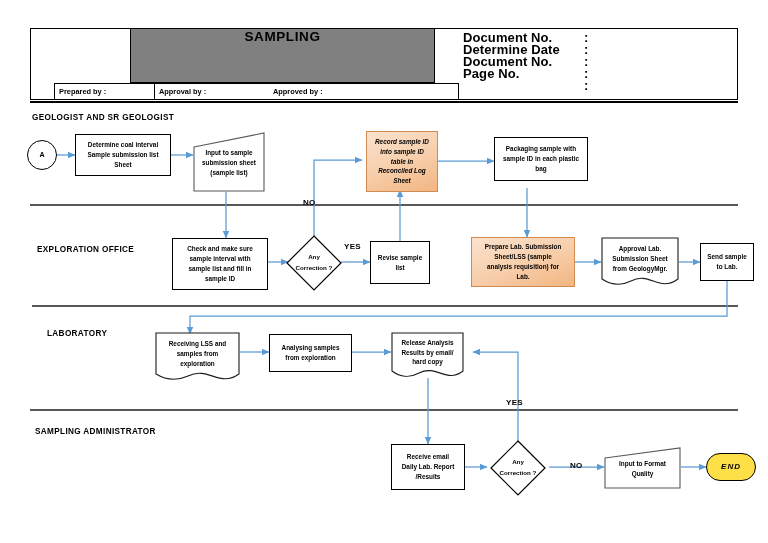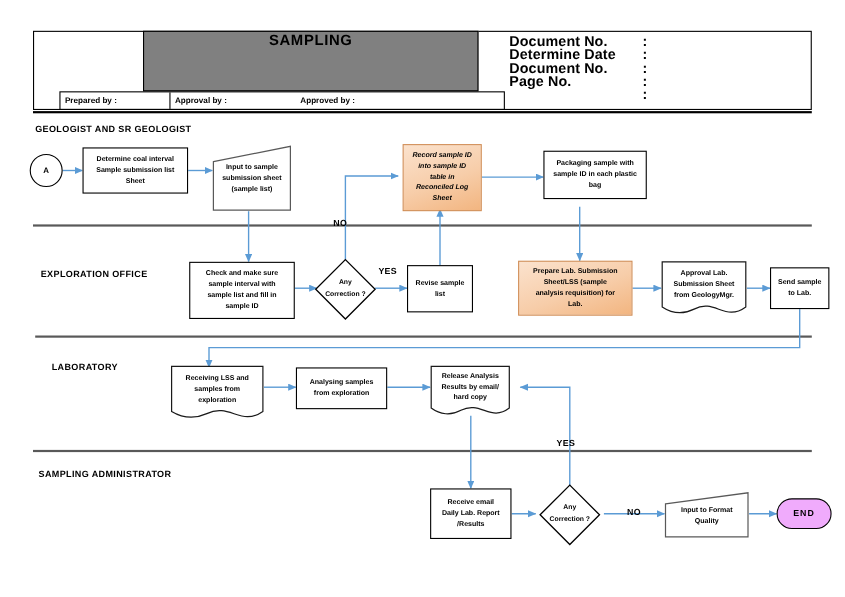--- a/index.html
+++ b/index.html
@@ -40,21 +40,21 @@
              white-space:pre-line;}
   .proc{border:1.3px solid #000;background:#fff;}
   .proc-orange{border:1px solid #d08b52;
         background:linear-gradient(160deg,#fbe2cd 0%,#f7cda9 55%,#f2b580 100%);}
   .proc-orange .lbl{font-style:italic;}
   .orange2 .lbl{font-style:normal;}
 
   .circle{border:1.3px solid #000;border-radius:50%;}
   .circle .lbl{font-size:7.2px;font-weight:bold;}
 
-  .term{border:1.4px solid #000;border-radius:16px;background:#f0abfc;}
+  .term{border:1.4px solid #000;border-radius:16px;background:#fde047;font-style:italic;}
   .term .lbl{font-size:8px;font-weight:bold;letter-spacing:1px;}
 
   .shape-svg{position:absolute;overflow:visible;}
   .shape-txt{position:absolute;display:flex;align-items:center;justify-content:center;
              text-align:center;}
   .shape-txt .lbl{font-size:6.4px;font-weight:bold;line-height:1.55;white-space:pre-line;}
 
   .dec-txt{position:absolute;display:flex;flex-direction:column;align-items:center;
            justify-content:center;text-align:center;}
   .dec-txt .lbl{font-size:6.2px;font-weight:bold;line-height:1.7;white-space:pre-line;}

